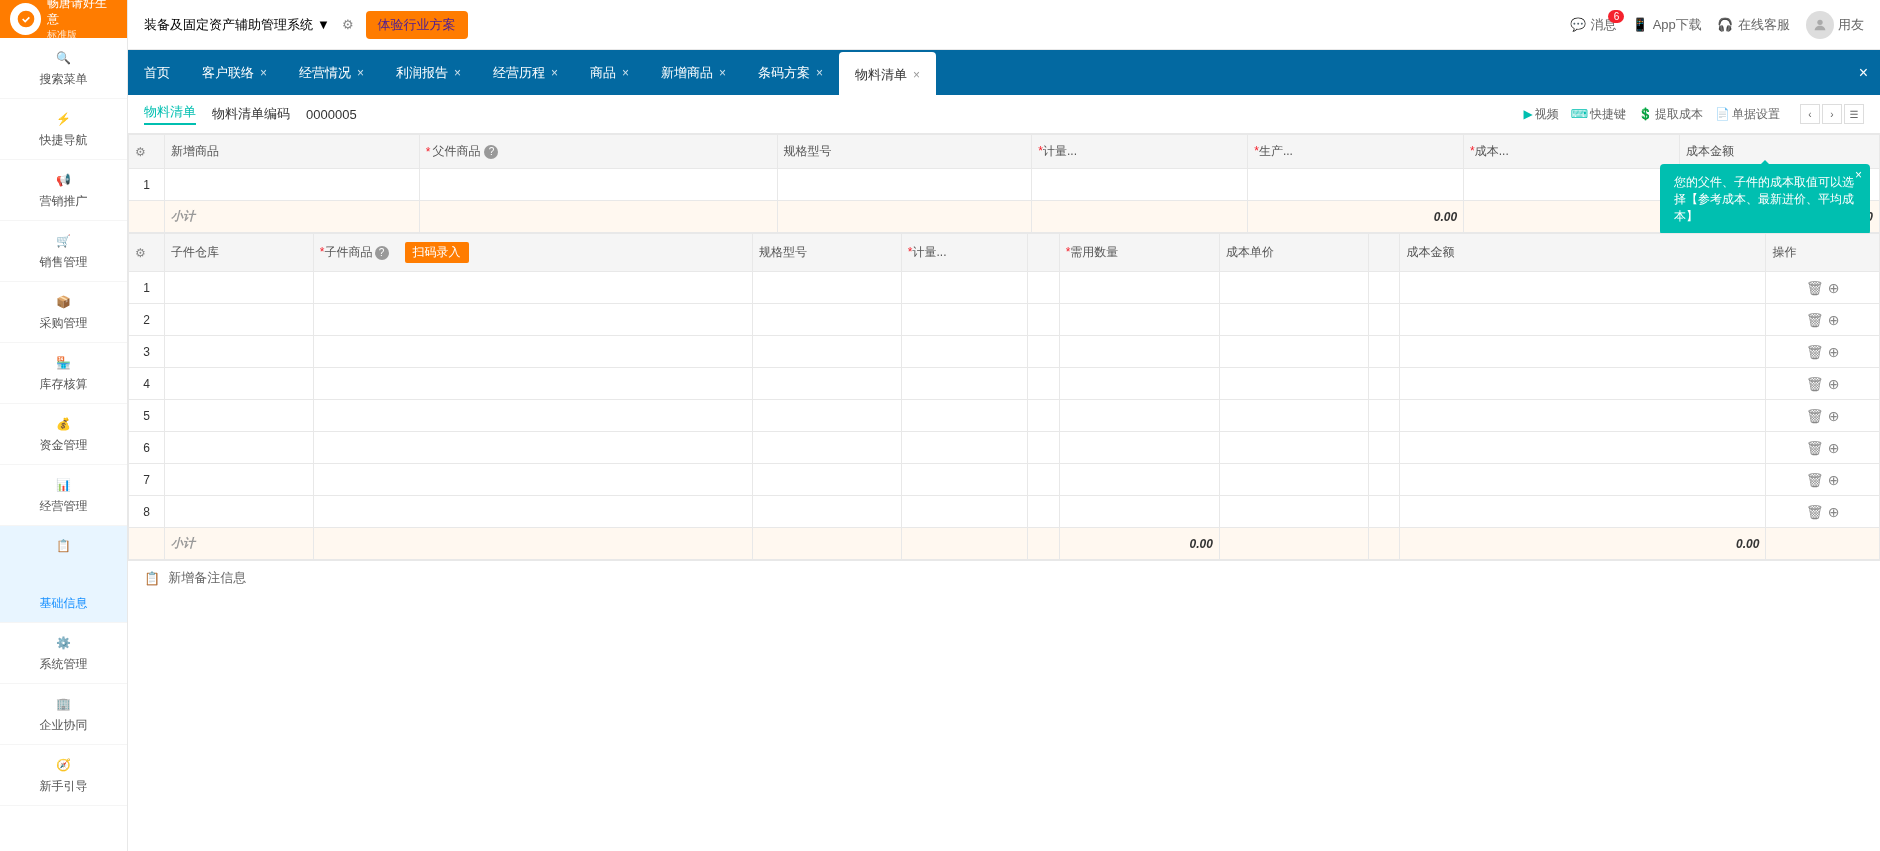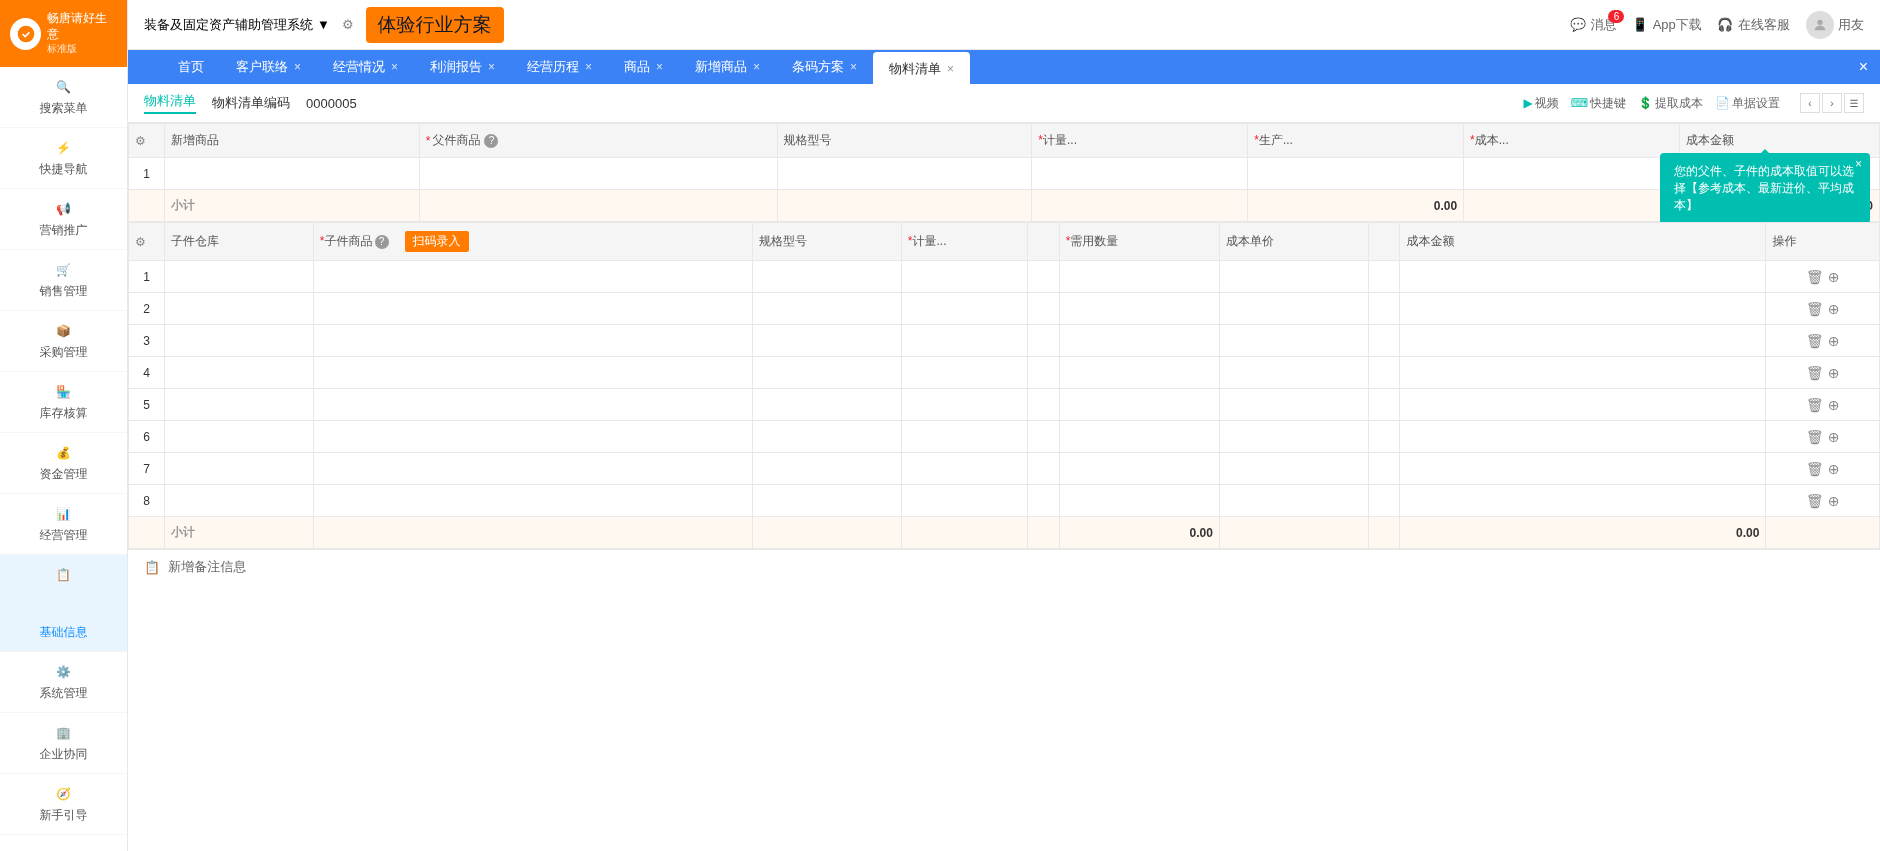--- a/index.html
+++ b/index.html
@@ -1,42 +1,42 @@
 <!DOCTYPE html>
 <html><head>
   <meta charset="utf-8">
   <style>
     * { box-sizing: border-box; margin: 0; padding: 0; }
     body { font-family: 'Microsoft YaHei', Arial, sans-serif; font-size: 13px; background: #f5f5f5; display: flex; height: 851px; overflow: hidden; }
 
     
     .sidebar { width: 128px; background: #fff; display: flex; flex-direction: column; border-right: 1px solid #e8e8e8; flex-shrink: 0; }
-    .sidebar-logo { background: #ff7c00; color: #fff; padding: 8px 10px; display: flex; align-items: center; gap: 6px; height: 67px; }
+    .sidebar-logo { background: #ff7c00; color: #fff; padding: 8px 10px; display: flex; align-items: center; gap: 6px; height: 38px; }
     .sidebar-logo .logo-icon { width: 32px; height: 32px; background: #fff; border-radius: 50%; display: flex; align-items: center; justify-content: center; }
     .sidebar-logo .logo-icon svg { width: 20px; height: 20px; }
     .sidebar-logo-text { font-size: 12px; color: #fff; line-height: 1.3; }
     .sidebar-logo-sub { font-size: 10px; color: rgba(255,255,255,0.8); }
     .sidebar-nav-item { display: flex; flex-direction: column; align-items: center; padding: 10px 4px; cursor: pointer; color: #555; font-size: 12px; gap: 3px; border-bottom: 1px solid #f5f5f5; }
     .sidebar-nav-item.active { background: #fff5f0; color: #ff7c00; }
     .nav-icon { width: 20px; height: 20px; display: flex; align-items: center; justify-content: center; }
 
     
     .main { flex: 1; display: flex; flex-direction: column; overflow: hidden; }
 
     
     .topbar { background: #fff; height: 50px; display: flex; align-items: center; padding: 0 16px; border-bottom: 1px solid #e8e8e8; gap: 12px; }
     .topbar-title-select { display: flex; align-items: center; gap: 4px; cursor: pointer; }
-    .experience-btn { background: #ff7c00; color: #0f172a; border: none; border-radius: 4px; padding: 5px 12px; cursor: pointer; font-size: 19px; }
+    .experience-btn { background: #ff7c00; color: #4c1d95; border: none; border-radius: 4px; padding: 5px 12px; cursor: pointer; font-size: 13px; }
     .topbar-actions { display: flex; align-items: center; gap: 16px; margin-left: auto; }
     .topbar-action { display: flex; align-items: center; gap: 4px; cursor: pointer; color: #666; font-size: 13px; position: relative; }
     .badge { position: absolute; top: -6px; right: -8px; background: #f5222d; color: #fff; border-radius: 8px; font-size: 10px; padding: 1px 4px; min-width: 16px; text-align: center; }
     .user-avatar { width: 28px; height: 28px; background: #ddd; border-radius: 50%; display: flex; align-items: center; justify-content: center; }
 
     
-    .nav-tabs { background: #3b82f6; display: flex; align-items: center; height: 34px; overflow: hidden; padding-left: 34px; }
+    .nav-tabs { background: #0369a1; display: flex; align-items: center; height: 45px; overflow: hidden; }
     .nav-tab { color: #fff; padding: 0 16px; height: 100%; display: flex; align-items: center; cursor: pointer; font-size: 13px; white-space: nowrap; gap: 4px; }
     .nav-tab.active { background: #fff; color: #333; border-radius: 4px 4px 0 0; margin-top: 4px; }
     .nav-tab-close { font-size: 12px; color: rgba(255,255,255,0.8); margin-left: 2px; }
     .nav-tab.active .nav-tab-close { color: #999; }
     .nav-tab-x { margin-left: auto; color: #fff; padding: 0 12px; cursor: pointer; font-size: 16px; display: flex; align-items: center; }
 
     
     .content { flex: 1; background: #fff; overflow-y: auto; padding: 0; }
     .content-header { display: flex; align-items: center; padding: 8px 16px; border-bottom: 1px solid #e8e8e8; gap: 16px; }
     .breadcrumb-tab { color: #00bfb0; font-size: 13px; cursor: pointer; border-bottom: 2px solid #00bfb0; padding-bottom: 2px; }
@@ -44,21 +44,21 @@
     .doc-code { color: #333; font-size: 13px; }
     .header-actions { margin-left: auto; display: flex; align-items: center; gap: 12px; color: #666; font-size: 13px; }
 
     
     .section-title { background: #f9f9f9; padding: 8px 16px; font-size: 13px; font-weight: bold; color: #333; border-bottom: 1px solid #e8e8e8; }
 
     
     .data-table { width: 100%; border-collapse: collapse; }
     .data-table th { background: #f5f5f5; padding: 8px 6px; font-size: 12px; color: #555; font-weight: normal; border: 1px solid #e8e8e8; text-align: left; white-space: nowrap; }
     .data-table td { padding: 6px; border: 1px solid #e8e8e8; font-size: 12px; color: #333; height: 32px; }
-    .data-table tr.subtotal td { background: #fff8f0; font-weight: bold; }
+    .data-table tr.subtotal td { background: #fff8f0; font-weight: bold; font-style: italic; }
     .required { color: #f5222d; }
     .col-settings { width: 36px; text-align: center; }
     .settings-icon { cursor: pointer; color: #888; }
     .scan-btn { background: #ff7c00; color: #fff; border: none; border-radius: 2px; padding: 2px 8px; font-size: 12px; cursor: pointer; }
     .action-icons { display: flex; gap: 4px; justify-content: center; }
     .action-icon { cursor: pointer; color: #888; font-size: 14px; }
     .row-num { color: #999; text-align: center; width: 30px; }
 
     
     .tooltip-box { position: absolute; right: 16px; top: 148px; background: #00bfb0; color: #fff; border-radius: 4px; padding: 10px 12px; font-size: 12px; max-width: 200px; z-index: 100; }

